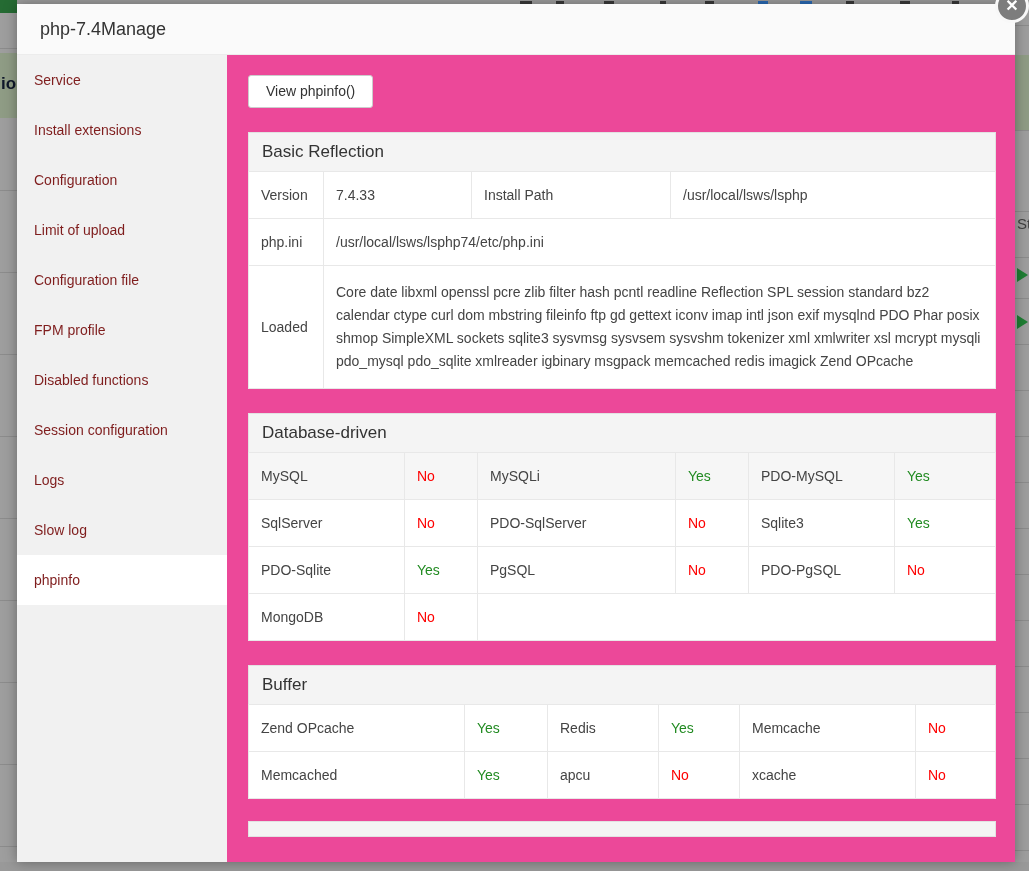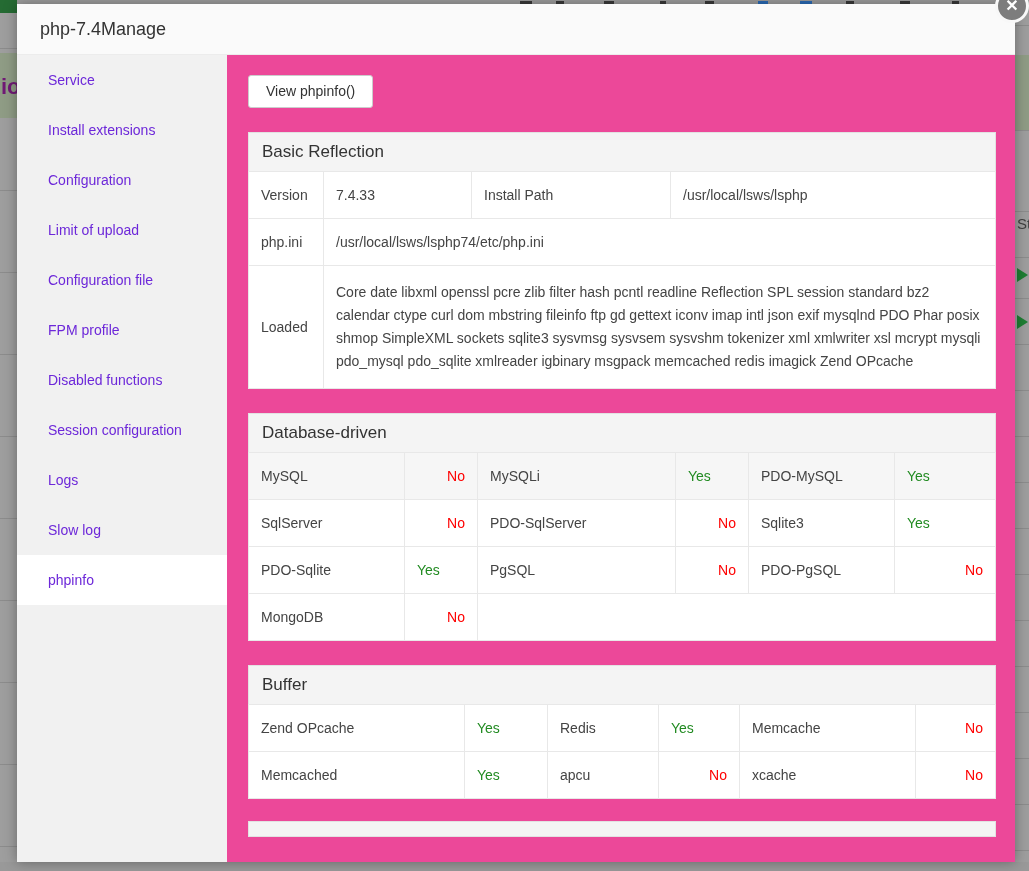--- a/index.html
+++ b/index.html
@@ -9,53 +9,53 @@
   
   .bg-strip{position:absolute;z-index:0;}
   .strip-left{left:0;top:0;width:17px;height:871px;background:#9e9e9e;overflow:hidden;}
   .strip-right{left:1015px;top:0;width:14px;height:871px;background:#9e9e9e;overflow:visible;}
   .strip-top{left:17px;top:0;width:998px;height:4px;background:#9e9e9e;overflow:hidden;}
   .strip-bottom{left:0;top:862px;width:1029px;height:9px;background:#999;}
   .g-bar{position:absolute;left:0;top:0;width:100%;height:13px;background:var(--green-bar,#256b33);}
   .sage{position:absolute;left:0;width:100%;background:#8f9c85;}
   .sage-l{top:53px;height:65px;}
   .sage-r{top:55px;height:75px;}
-  .bg-io{position:absolute;left:1px;top:74px;font-size:22px;font-weight:bold;color:#701a75;white-space:nowrap;}
+  .bg-io{position:absolute;left:1px;top:74px;font-size:17px;font-weight:bold;color:#0f172a;white-space:nowrap;}
   .bg-st{position:absolute;left:2px;top:215px;font-size:15px;color:#3f3f3f;white-space:nowrap;}
   .row-line{position:absolute;left:0;width:100%;height:1px;background:#8c8c8c;}
   .bg-play{position:absolute;left:2px;width:0;height:0;border-top:7px solid transparent;border-bottom:7px solid transparent;border-left:11px solid #1f7e33;}
   .play-1{top:268px;} .play-2{top:315px;}
   .top-dash{position:absolute;top:1px;height:3px;background:#3a3a3a;}
   .top-dash.blue{background:#2b6cb8;}
 
   
   .modal{position:absolute;left:17px;top:4px;width:998px;height:858px;background:#fff;z-index:10;box-shadow:0 0 12px rgba(0,0,0,.35);overflow:hidden;}
   .modal-header{position:absolute;left:0;top:0;right:0;height:50px;background:#fafafa;border-bottom:1px solid #ececec;}
   .modal-title{position:absolute;left:23px;top:0;line-height:50px;font-size:18px;color:#333;}
 
   .close-btn{position:absolute;left:995px;top:-11px;width:28px;height:28px;border-radius:50%;background:#7d7d7d;border:3px solid rgba(255,255,255,.95);z-index:20;cursor:pointer;color:#fff;font-size:16px;text-align:center;line-height:27px;font-weight:bold;}
 
   
   .sidebar{position:absolute;left:0;top:51px;width:210px;bottom:0;background:#f1f1f1;}
-  .side-item{height:50px;line-height:50px;padding-left:31px;font-size:14px;color:#6d28d9;cursor:pointer;}
+  .side-item{height:50px;line-height:50px;padding-left:17px;font-size:14px;color:#7f1d1d;cursor:pointer;}
   .side-item.active{background:#fff;}
 
   
   .content{position:absolute;left:210px;top:51px;right:0;bottom:0;background:#ec4899;padding:20px 19px 0 21px;box-sizing:border-box;overflow:hidden;}
   .btn{display:inline-block;height:33px;line-height:31px;padding:0 17px;border:1px solid #ccc;border-radius:3px;background:#fff;font-size:14px;color:#333;cursor:pointer;box-sizing:border-box;}
 
   .section{margin-top:24px;}
   .section-bar{height:40px;line-height:38px;background:#f4f4f4;border:1px solid #e2e2e2;padding-left:13px;font-size:17px;color:#333;box-sizing:border-box;}
   table.tbl{width:100%;border-collapse:collapse;margin-top:-1px;table-layout:fixed;background:#fff;}
   table.tbl td{border:1px solid #e8e8e8;padding:15px 12px;font-size:14px;color:#444;vertical-align:middle;word-wrap:break-word;}
   td.loaded{line-height:23px;padding:10px 12px;}
   tr.shade td{background:#f6f6f6;}
   td.status{font-size:14px;}
   td.status.s-yes{color:var(--yes,#228b22);}
-  td.status.s-no{color:var(--no,#fe0000);text-align:right;}
+  td.status.s-no{color:var(--no,#fe0000);}
   .stub-bar{margin-top:22px;height:16px;background:#f4f4f4;border:1px solid #e2e2e2;box-sizing:border-box;}
 </style>
 </head>
 <body>
 
 <div id="canvas">
 
   <div class="bg-strip strip-top">
     <div class="top-dash" style="left:503px;width:12px;"></div>
     <div class="top-dash" style="left:539px;width:8px;"></div>

